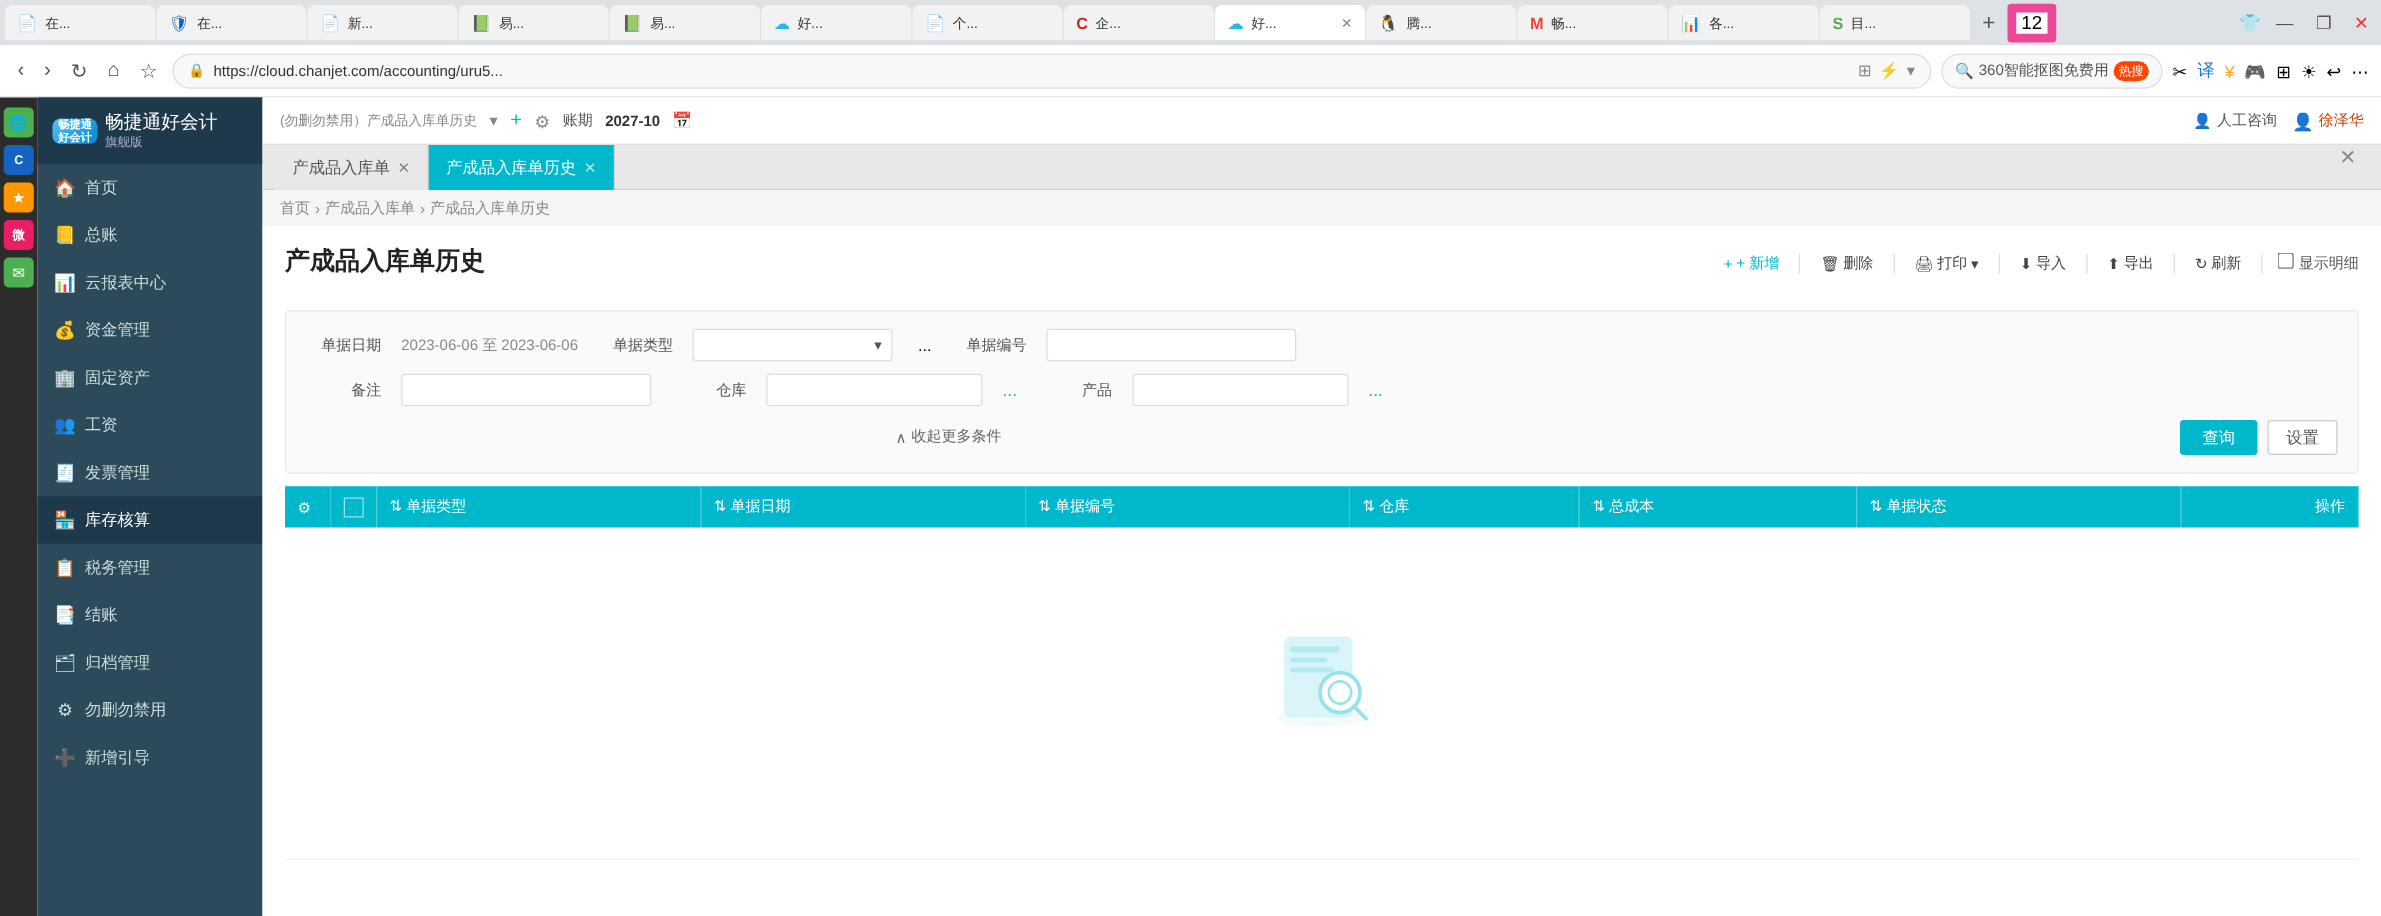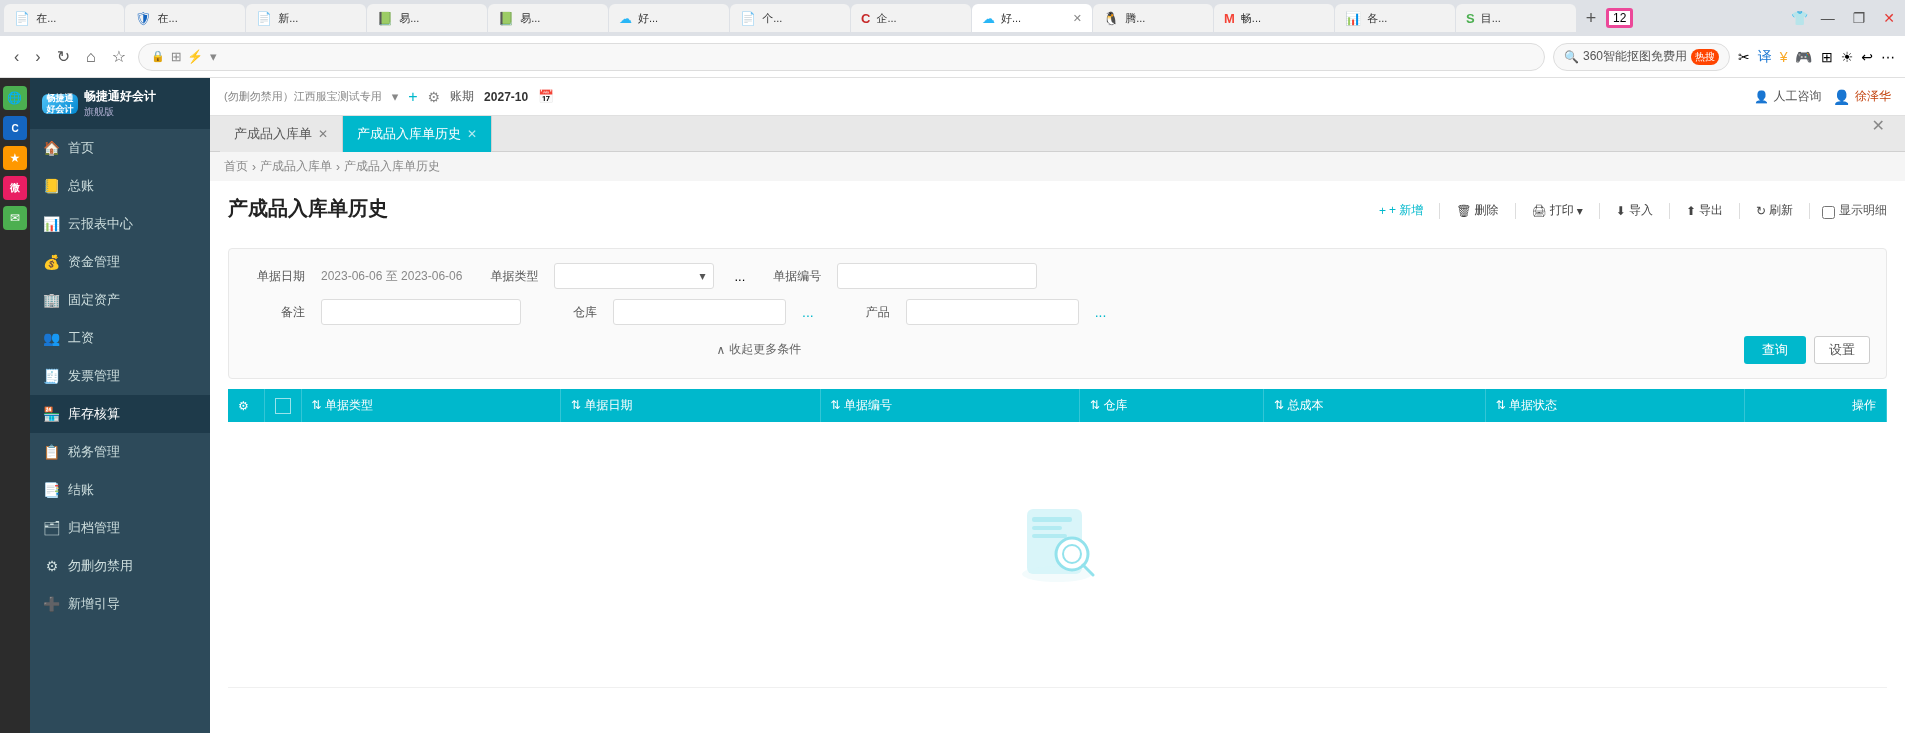--- a/index.html
+++ b/index.html
@@ -6,21 +6,21 @@
     body { font-family: 'Microsoft YaHei', '微软雅黑', sans-serif; font-size: 13px; background: #f0f0f0; overflow: hidden; width: 1905px; height: 733px; }
 
     
     .browser-chrome { width: 100%; background: #f2f2f2; }
     .tab-bar { display: flex; align-items: center; height: 36px; background: #dee1e6; padding: 0 4px; gap: 1px; }
     .tab { display: flex; align-items: center; height: 28px; padding: 0 10px; background: #f2f2f2; border-radius: 6px 6px 0 0; font-size: 12px; color: #333; gap: 6px; min-width: 120px; max-width: 160px; cursor: pointer; white-space: nowrap; overflow: hidden; }
     .tab.active { background: #fff; }
     .tab-title { flex: 1; overflow: hidden; text-overflow: ellipsis; font-size: 11px; }
     .tab-close { font-size: 11px; color: #888; cursor: pointer; flex-shrink: 0; }
     .tab-new { display: flex; align-items: center; justify-content: center; width: 28px; height: 28px; font-size: 18px; color: #555; cursor: pointer; }
-    .tab-count { background: #fff; border: 3px solid #ec4899; border-radius: 3px; padding: 0 4px; font-size: 12px; }
+    .tab-count { background: #fff; border: 7px solid #ec4899; border-radius: 3px; padding: 0 4px; font-size: 15px; }
     .tab-actions { display: flex; align-items: center; gap: 6px; margin-left: auto; }
     .win-btn { font-size: 14px; cursor: pointer; color: #555; padding: 0 6px; }
 
     .toolbar { display: flex; align-items: center; height: 42px; background: #fff; padding: 0 10px; gap: 8px; border-bottom: 1px solid #e0e0e0; }
     .nav-btn { font-size: 16px; color: #555; cursor: pointer; padding: 0 4px; }
     .address-bar { display: flex; align-items: center; flex: 1; height: 28px; background: #f8f8f8; border: 1px solid #ddd; border-radius: 14px; padding: 0 12px; gap: 6px; }
     .address-text { flex: 1; font-size: 12px; color: #333; }
     .toolbar-right { display: flex; align-items: center; gap: 8px; }
     .search-bar { display: flex; align-items: center; height: 28px; background: #f8f8f8; border: 1px solid #ddd; border-radius: 14px; padding: 0 10px; gap: 4px; }
     .search-text { font-size: 12px; color: #555; }
@@ -167,20 +167,21 @@
   </div>
 
   <div class="toolbar">
     <span class="nav-btn">‹</span>
     <span class="nav-btn">›</span>
     <span class="nav-btn">↻</span>
     <span class="nav-btn">⌂</span>
     <span class="nav-btn">☆</span>
     <div class="address-bar">
       <span style="font-size:11px;color:#888;">🔒</span>
+      <span class="address-text">https://cloud.chanjet.com/accounting/uru5...</span>
       <span style="font-size:13px;color:#888;">⊞</span>
       <span style="font-size:13px;color:#888;">⚡</span>
       <span style="font-size:13px;color:#888;">▾</span>
     </div>
     <div class="search-bar">
       <span style="font-size:12px;color:#888;">🔍</span>
       <span class="search-text">360智能抠图免费用</span>
       <span class="hot-badge">热搜</span>
     </div>
     <div class="toolbar-right">
@@ -217,21 +218,21 @@
   </div>
 
   <div class="main-app">
 
     <div class="left-nav">
       <div class="nav-header">
         <div class="nav-logo">
           <span style="font-size:9px;text-align:center;line-height:1.2;">畅捷通<br>好会计</span>
         </div>
         <div>
-          <div style="color:#fff;font-size:12px;font-weight:bold;">畅捷通好会计</div>
+          <div style="color:#fff;font-size:15px;font-weight:normal;">畅捷通好会计</div>
           <div style="color:#aac;font-size:10px;">旗舰版</div>
         </div>
       </div>
 
       <div class="nav-item">
         <span class="nav-item-icon">🏠</span>
         <span>首页</span>
       </div>
       <div class="nav-item">
         <span class="nav-item-icon">📒</span>
@@ -279,21 +280,21 @@
       </div>
       <div class="nav-item">
         <span class="nav-item-icon">➕</span>
         <span>新增引导</span>
       </div>
     </div>
 
     <div class="content-area">
 
       <div class="content-topbar">
-        <span style="color:#888;font-size:11px;">(勿删勿禁用）江西服宝测试专用</span>
+        <span style="color:#888;font-size:11px;">(勿删勿禁用）产成品入库单历史</span>
         <span style="color:#888;">▾</span>
         <span style="color:#00b8cc;font-size:16px;cursor:pointer;">+</span>
         <span style="color:#888;font-size:14px;cursor:pointer;">⚙</span>
         <span class="period-label">账期</span>
         <span class="period-value">2027-10</span>
         <span style="cursor:pointer;">📅</span>
         <div class="topbar-right">
           <div class="service-btn">
             <span>👤</span>
             <span>人工咨询</span>
@@ -354,21 +355,21 @@
             <button class="action-btn" style="border:none;background:none;">
               <span>⬆</span>
               <span>导出</span>
             </button>
             <div class="divider-v"></div>
             <button class="action-btn" style="border:none;background:none;">
               <span>↻</span>
               <span>刷新</span>
             </button>
             <div class="divider-v"></div>
-            <label style="display:flex;align-items:flex-end;gap:4px;font-size:12px;color:#555;cursor:pointer;">
+            <label style="display:flex;align-items:flex-start;gap:4px;font-size:12px;color:#555;cursor:pointer;">
               <input type="checkbox" style="cursor: pointer;">
               <span>显示明细</span>
             </label>
           </div>
         </div>
 
         <div class="filter-area">
 
           <div class="filter-row">
             <span class="filter-label">单据日期</span>

